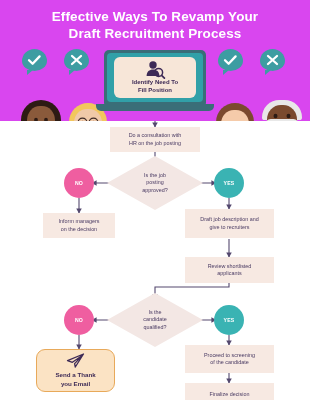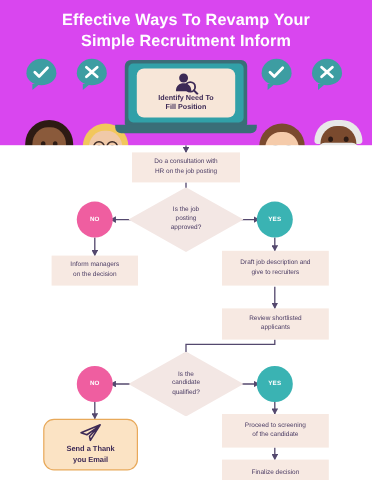--- a/index.html
+++ b/index.html
@@ -74,21 +74,21 @@
 </style>
 </head>
 <body>
 
 <div id="infographic">
 
   <div class="header">
 
     <div class="title">
       <span>Effective Ways To Revamp Your</span>
-      <span class="l2">Simple Recruitment Inform</span>
+      <span class="l2">Draft Recruitment Process</span>
     </div>
 
     <div class="bubble" style="left:22px;top:49px;">
       <svg class="mark" viewBox="0 0 25 22">
         <path d="M7 11.2 L10.6 14.8 L17.6 7.4" stroke="#fff" stroke-width="2.3" fill="none" stroke-linecap="round" stroke-linejoin="round"></path>
       </svg>
     </div>
     <div class="bubble" style="left:64px;top:49px;">
       <svg class="mark" viewBox="0 0 25 22">
         <path d="M8 7 L17 15 M17 7 L8 15" stroke="#fff" stroke-width="2.3" fill="none" stroke-linecap="round"></path>

